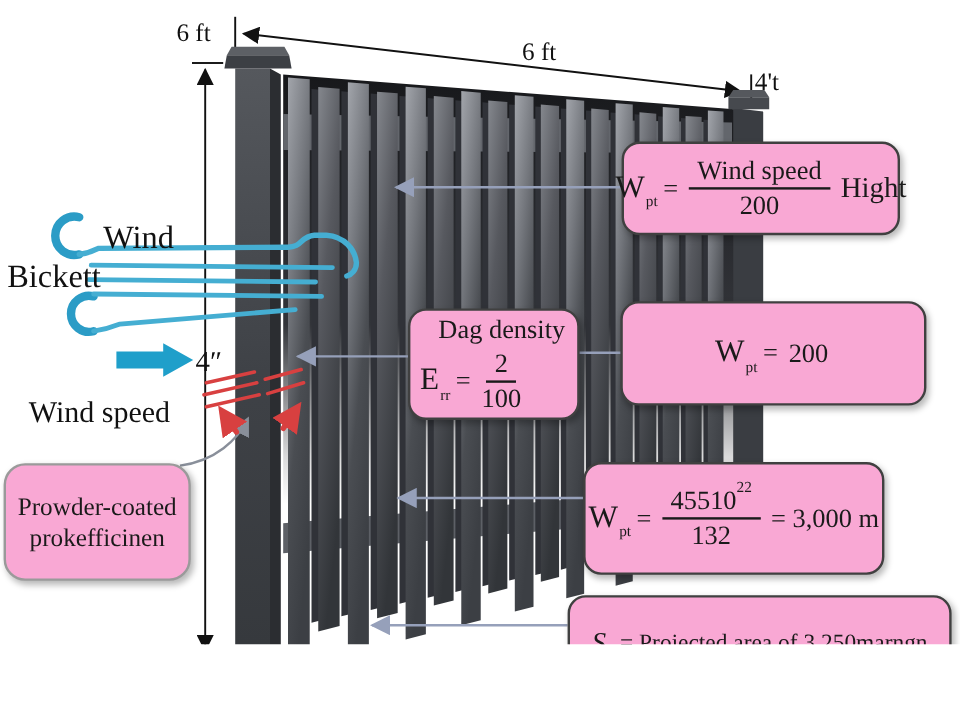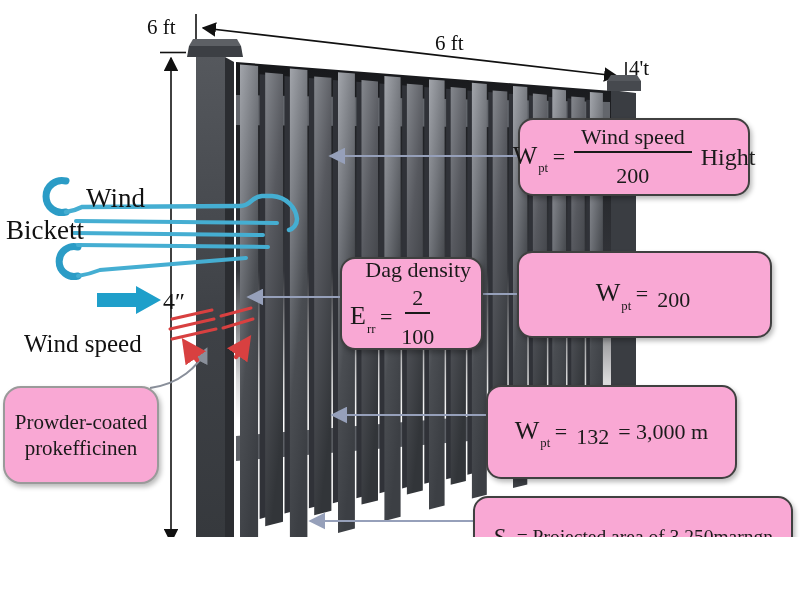--- a/index.html
+++ b/index.html
@@ -12,21 +12,21 @@
   .callout{position:absolute;z-index:5;background:#f9a8d4;border:2px solid #404040;
            border-radius:15px;box-shadow:2px 3px 5px rgba(0,0,0,.28);
            display:flex;align-items:center;justify-content:center;
            font-size:22px;line-height:1.1;}
   .row{display:flex;align-items:center;gap:6px;white-space:nowrap;}
   .bigvar{font-size:26px;}
   sub.v{font-size:.58em;position:relative;top:.25em;left:1px;}
   sup.v{font-size:.58em;position:relative;top:-.45em;}
   .frac{display:inline-flex;flex-direction:column;align-items:center;line-height:1.12;margin:0 3px;}
   .frac .num{display:block;border-bottom:2px solid #1a1a1a;padding:0 7px 1px;}
-  .frac .den{display:block;padding-top:11px;}
+  .frac .den{display:block;padding-top:1px;}
   .italic{font-style:italic;}
 
   #box-wind-pressure{left:518px;top:118px;width:228px;height:74px;}
   #box-drag{left:340px;top:257px;width:139px;height:89px;flex-direction:column;justify-content:center;gap:4px;}
   #box-drag .title-line{align-self:flex-end;padding-right:10px;}
   #box-calc1{left:517px;top:251px;width:251px;height:83px;}
   #box-calc2{left:486px;top:385px;width:247px;height:90px;}
   #box-area{left:473px;top:496px;width:316px;height:78px;font-size:19.5px;text-align:center;}
   #box-coating{left:3px;top:362px;width:152px;height:94px;border-radius:18px;
                flex-direction:column;font-size:21px;line-height:1.25;border-color:#9a9a9a;margin-top:24px;}
@@ -211,20 +211,21 @@
       <span class="den">200</span>
     </span>
   </div>
 </div>
 
 <div class="callout" id="box-calc2">
   <div class="row">
     <span><span class="bigvar">W</span><sub class="v">pt</sub>
       <span>=</span></span>
     <span class="frac">
+      <span class="num"><span>45510</span><sup class="v">22</sup></span>
       <span class="den">132</span>
     </span>
     <span>= 3,000 m</span>
   </div>
 </div>
 
 <div class="callout" id="box-area">
   <div class="row">
     <span><span class="bigvar italic" style="font-size:24px">S</span><sub class="v">n</sub></span>
     <span>= Projected area of 3,250marngn</span>

